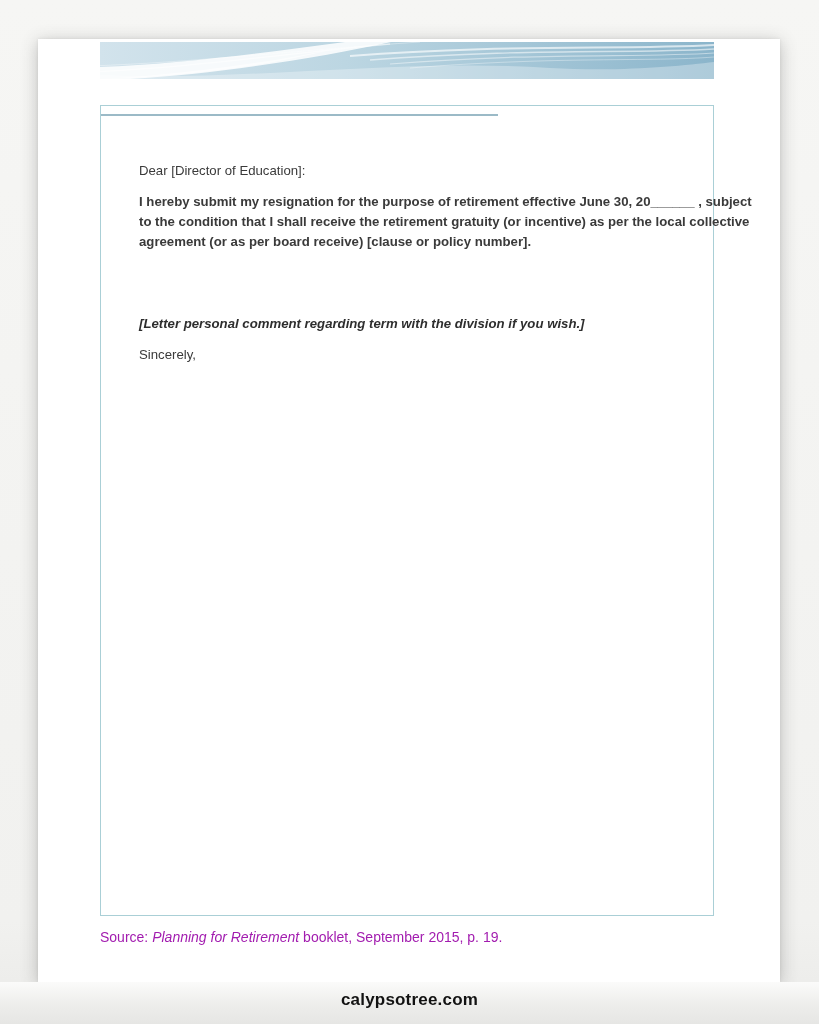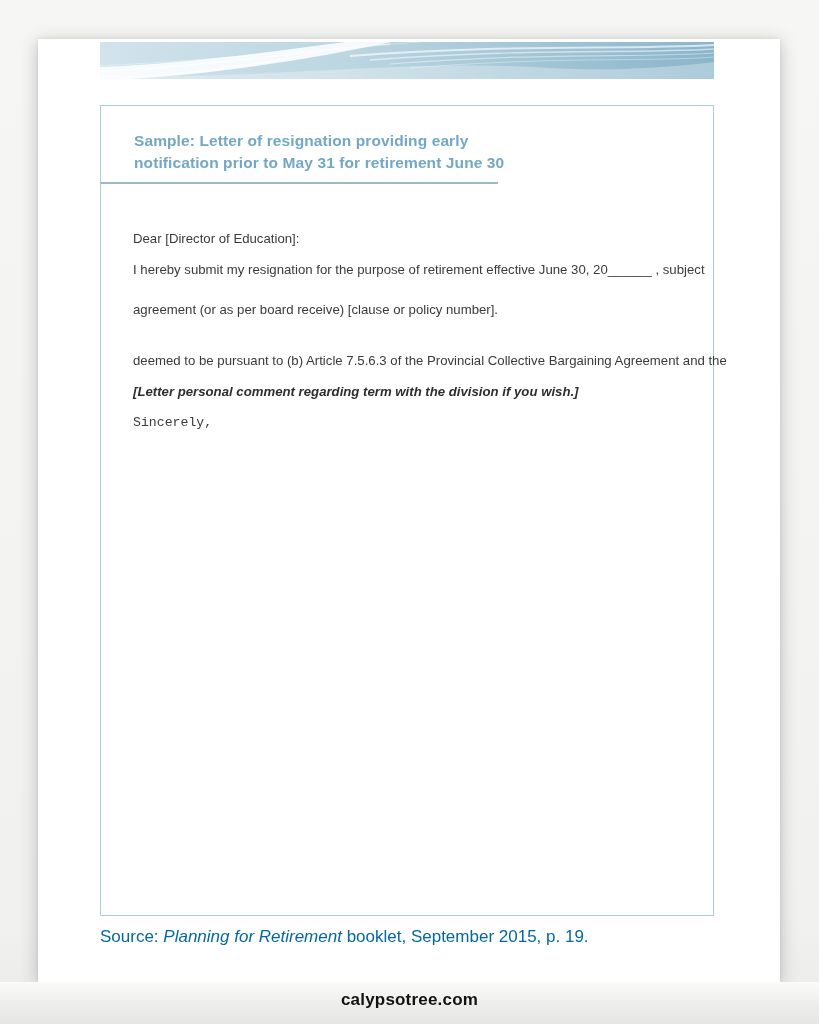--- a/index.html
+++ b/index.html
@@ -32,29 +32,29 @@
     letter-spacing:0.1px;
   }
   .title-rule {
     margin-top:8px; margin-left:0;
     width:397px; height:2px; background:#9bbac7;
   }
   .letter {
     margin:45px 30px 0 32px;
     font-size:13.2px; line-height:20px; color:#3a3a3a;
   }
-  .letter .para { margin:0 0 11px 0; }
-  .letter .line { white-space:nowrap; }
+  .letter .para { margin:0 0 11px 6px; }
+  .letter .line { white-space:nowrap;font-weight:bold; }
   .note-line {
     font-weight:bold; font-style:italic; margin:19px 0 0 0; color:#2e2e2e;
   }
-  .closing { margin:32px 0 0 0;font-family:Liberation Mono, monospace; }
+  .closing { margin:32px 0 0 0; }
   .source {
     position:absolute; left:62px; top:890px;
-    font-size:17px; color:#0369a1; line-height:16px;
+    font-size:14px; color:#a21caf; line-height:16px;
   }
   .source .booklet-title { font-style:italic; }
   .footer-strip {
     position:absolute; left:0; top:982px; width:819px; height:42px;
     background:linear-gradient(180deg, #fbfbfa 0%, #ededeb 55%, #e6e6e4 100%);
     display:flex; align-items:center; justify-content:center;
   }
   .footer-site {
     font-size:17px; font-weight:bold; color:#121212; letter-spacing:0.2px;
     padding-bottom:6px;
@@ -86,38 +86,34 @@
         <path d="M270,18 C420,6 530,12 614,7" stroke="#ffffff" stroke-width="1.4" fill="none" opacity="0.55"></path>
         <path d="M290,22 C440,10 540,16 614,11" stroke="#ffffff" stroke-width="1.2" fill="none" opacity="0.45"></path>
         <path d="M310,26 C460,14 550,20 614,15" stroke="#ffffff" stroke-width="1" fill="none" opacity="0.35"></path>
 
         <path d="M-10,30 C90,26 180,12 290,2" stroke="#ffffff" stroke-width="1.5" fill="none" opacity="0.5"></path>
         <path d="M-10,24 C100,20 200,8 320,0" stroke="#ffffff" stroke-width="1" fill="none" opacity="0.35"></path>
       </svg>
     </div>
 
     <div class="card">
-      <div class="card-title">
-        <div>Sample: Letter of resignation providing early</div>
-        <div>notification prior to May 31 for retirement June 30</div>
-      </div>
       <div class="title-rule"></div>
 
       <div class="letter">
         <p class="para">Dear [Director of Education]:</p>
 
         <p class="para">
           <span class="line">I hereby submit my resignation for the purpose of retirement effective June 30, 20______ , subject</span><br>
-          <br>
+          <span class="line">to the condition that I shall receive the retirement gratuity (or incentive) as per the local collective</span><br>
           <span class="line">agreement (or as per board receive) [clause or policy number].</span>
         </p>
 
         <p class="para">
           <br>
-          <span class="line">deemed to be pursuant to (b) Article 7.5.6.3 of the Provincial Collective Bargaining Agreement and the</span><br>
+          <br>
         </p>
 
         <p class="para note-line">[Letter personal comment regarding term with the division if you wish.]</p>
 
         <p class="para closing">Sincerely,</p>
       </div>
     </div>
 
     <div class="source">
       <span>Source: </span><span class="booklet-title">Planning for Retirement</span><span> booklet, September 2015, p. 19.</span>

